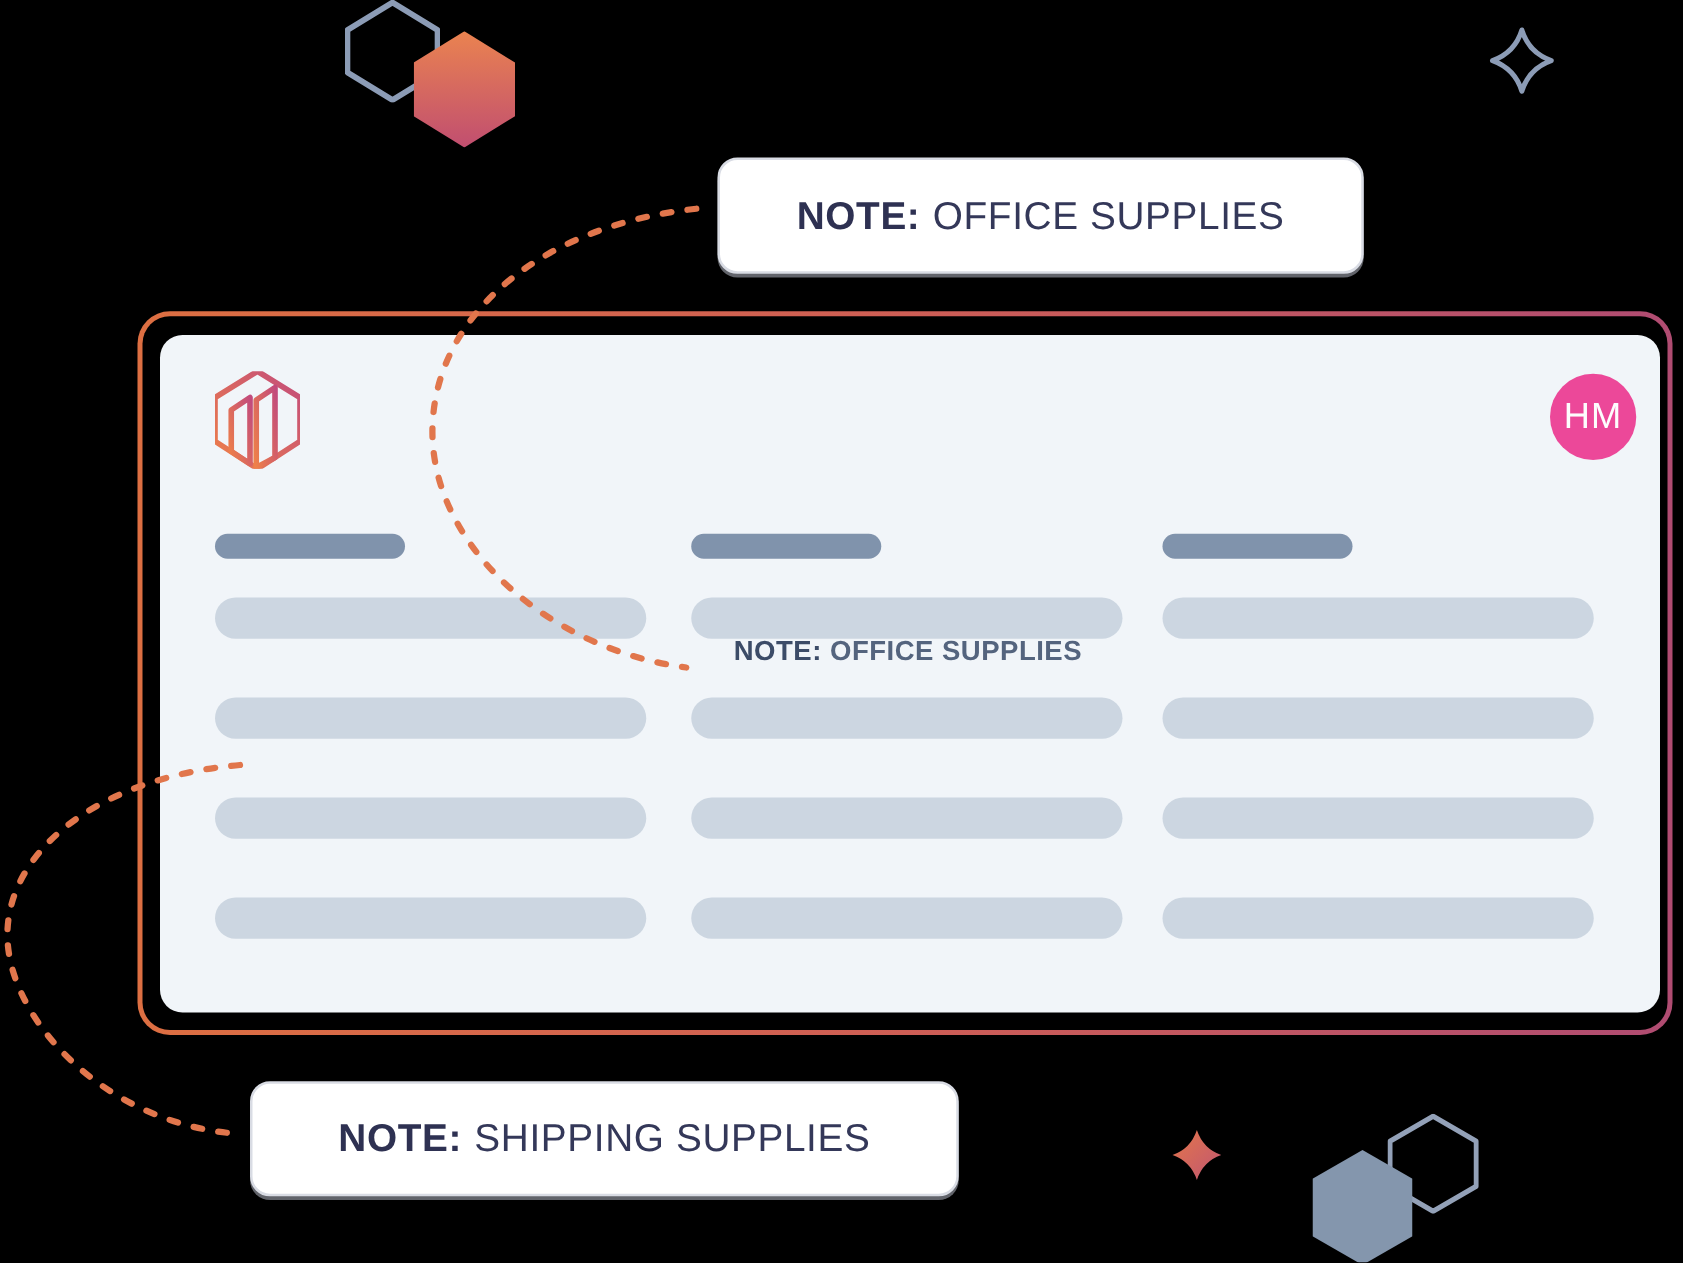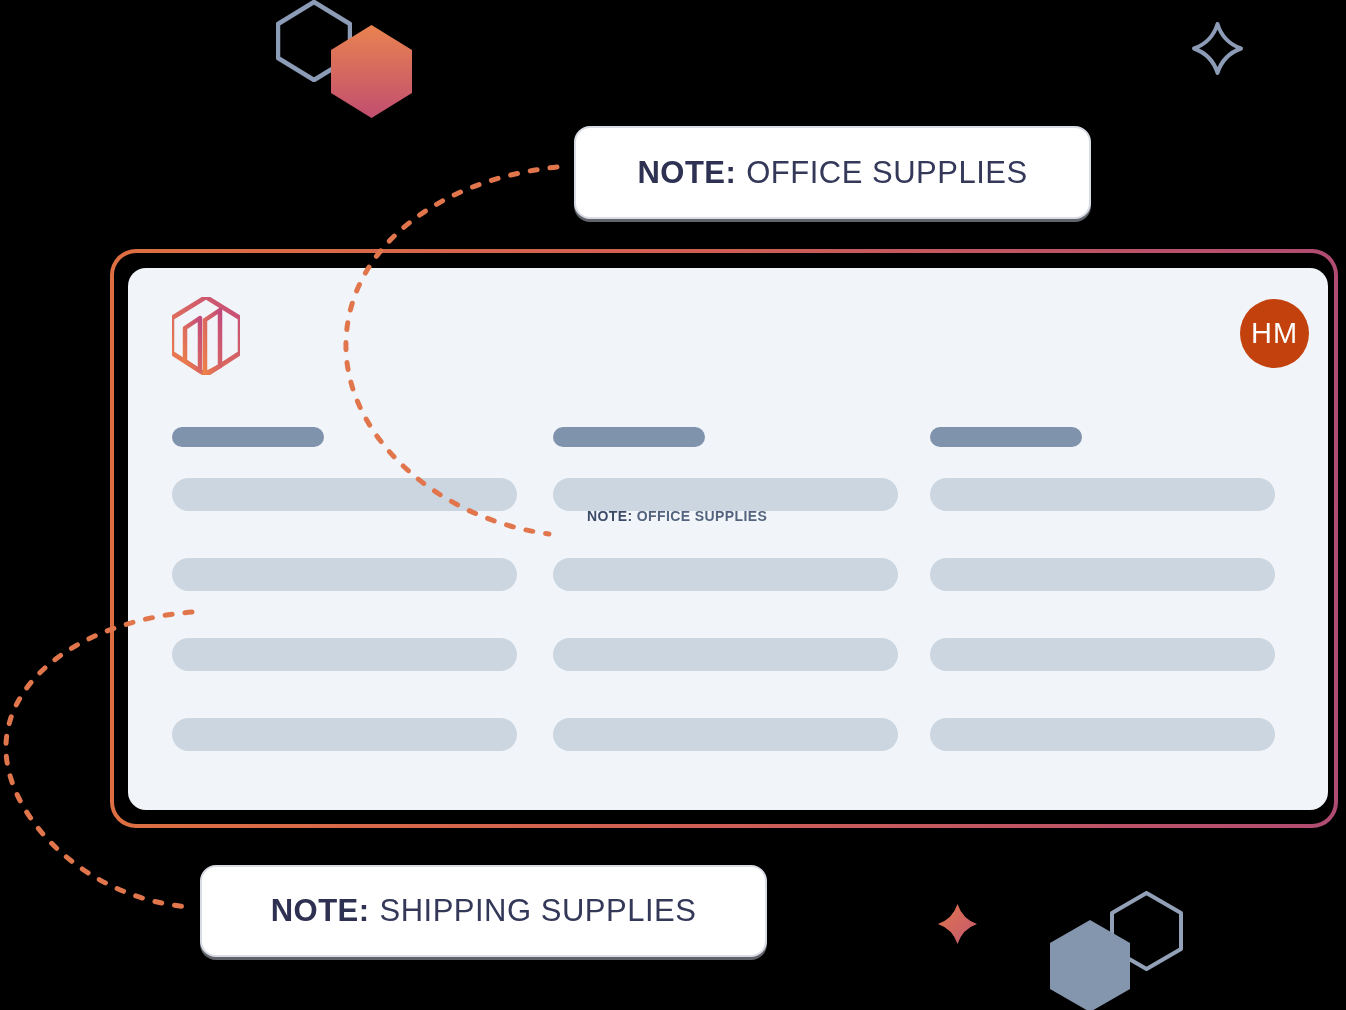--- a/index.html
+++ b/index.html
@@ -8,28 +8,28 @@
   .deco{position:absolute;}
 
   
   .card-frame{position:absolute;left:110px;top:249px;width:1228px;height:579px;
               border-radius:26px;background:linear-gradient(90deg,#DD6F42 0%,#CE5E55 50%,#B04C72 100%);}
   .card-frame-inner{position:absolute;inset:4px;border-radius:22px;background:#000;}
   .card{position:absolute;left:128px;top:268px;width:1200px;height:542px;
         border-radius:18px;background:#F1F5F9;}
 
   .avatar{position:absolute;left:1112px;top:31px;width:69px;height:69px;border-radius:50%;
-          background:#c2410c;display:flex;align-items:center;justify-content:center;
+          background:#ec4899;display:flex;align-items:center;justify-content:center;
           color:#FDFDFD;font-size:29px;font-weight:500;letter-spacing:1px;}
 
   .bar{position:absolute;border-radius:16.5px;}
   .bar.head{width:152px;height:20px;border-radius:10px;background:#8093AC;}
   .bar.row{width:345px;height:33px;background:#CCD6E1;}
 
-  .inote{position:absolute;font-size:14px;letter-spacing:.4px;white-space:nowrap;}
+  .inote{position:absolute;font-size:22px;letter-spacing:.4px;white-space:nowrap;}
   .inote .np{font-weight:800;color:#3C4C68;}
   .inote .nl{font-weight:600;color:#54647E;margin-left:.3em;}
 
   .connectors{position:absolute;left:0;top:0;z-index:5;pointer-events:none;}
 
   .callout{position:absolute;z-index:6;background:#FFFFFF;border:2px solid #D9DCE4;
            border-radius:16px;box-shadow:0 3px 0 rgba(178,182,194,.55);
            display:flex;align-items:center;justify-content:center;
            font-size:31px;letter-spacing:.5px;white-space:nowrap;}
   .callout .np{font-weight:800;color:#2E3152;}

